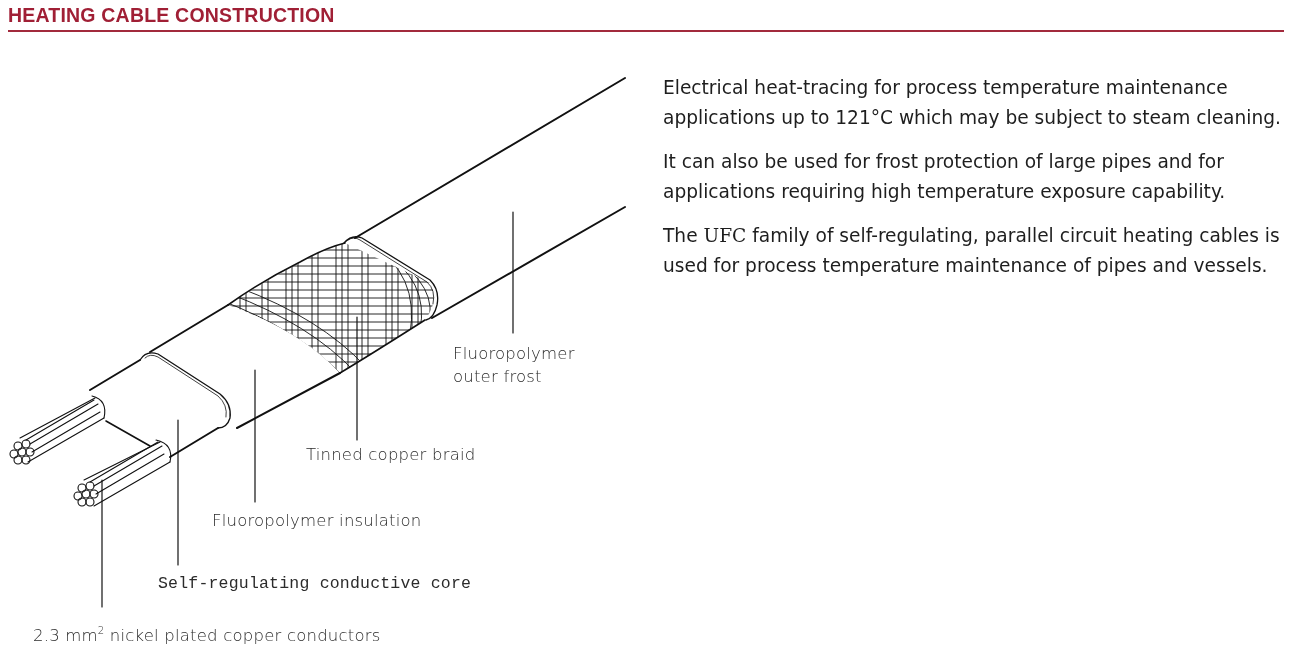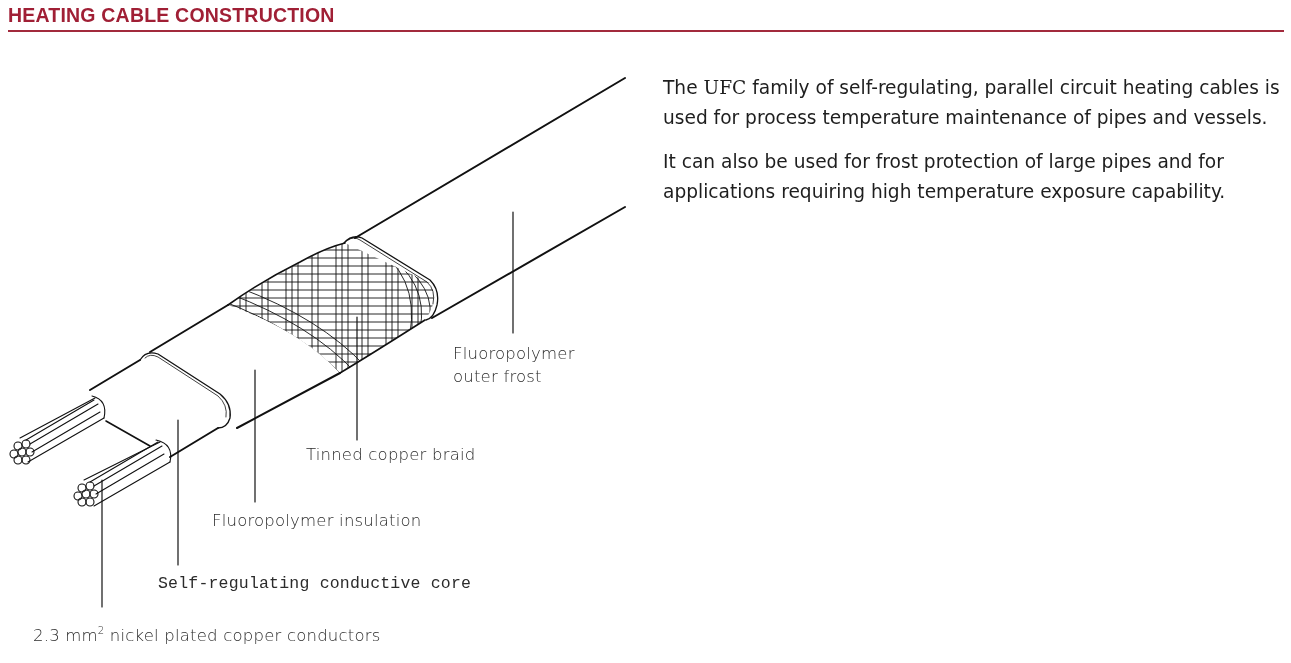--- a/index.html
+++ b/index.html
@@ -108,15 +108,16 @@
 
 <div class="lbl" style="left:212px; top:509px;">Fluoropolymer insulation</div>
 
 <div class="lbl" style="left:158px; top:572px;font-family:Liberation Mono, monospace;">Self-regulating conductive core</div>
 
 <div class="lbl" style="left:33px; top:619px;">
   <span>2.3 mm</span><sup style="font-size:10px;">2</sup><span> nickel plated copper conductors</span>
 </div>
 
 <div class="desc">
+  <p>Electrical heat-tracing for process temperature maintenance applications up to 121°C which may be subject to steam cleaning.</p>
+  <p>It can also be used for frost protection of large pipes and for applications requiring high temperature exposure capability.</p>
   <p><span>The </span><span class="ufc">UFC</span><span> family of self-regulating, parallel circuit heating cables is used for process temperature maintenance of pipes and vessels.</span></p>
-  <p>It can also be used for frost protection of large pipes and for applications requiring high temperature exposure capability.</p>
 </div>
 
 </body></html>

